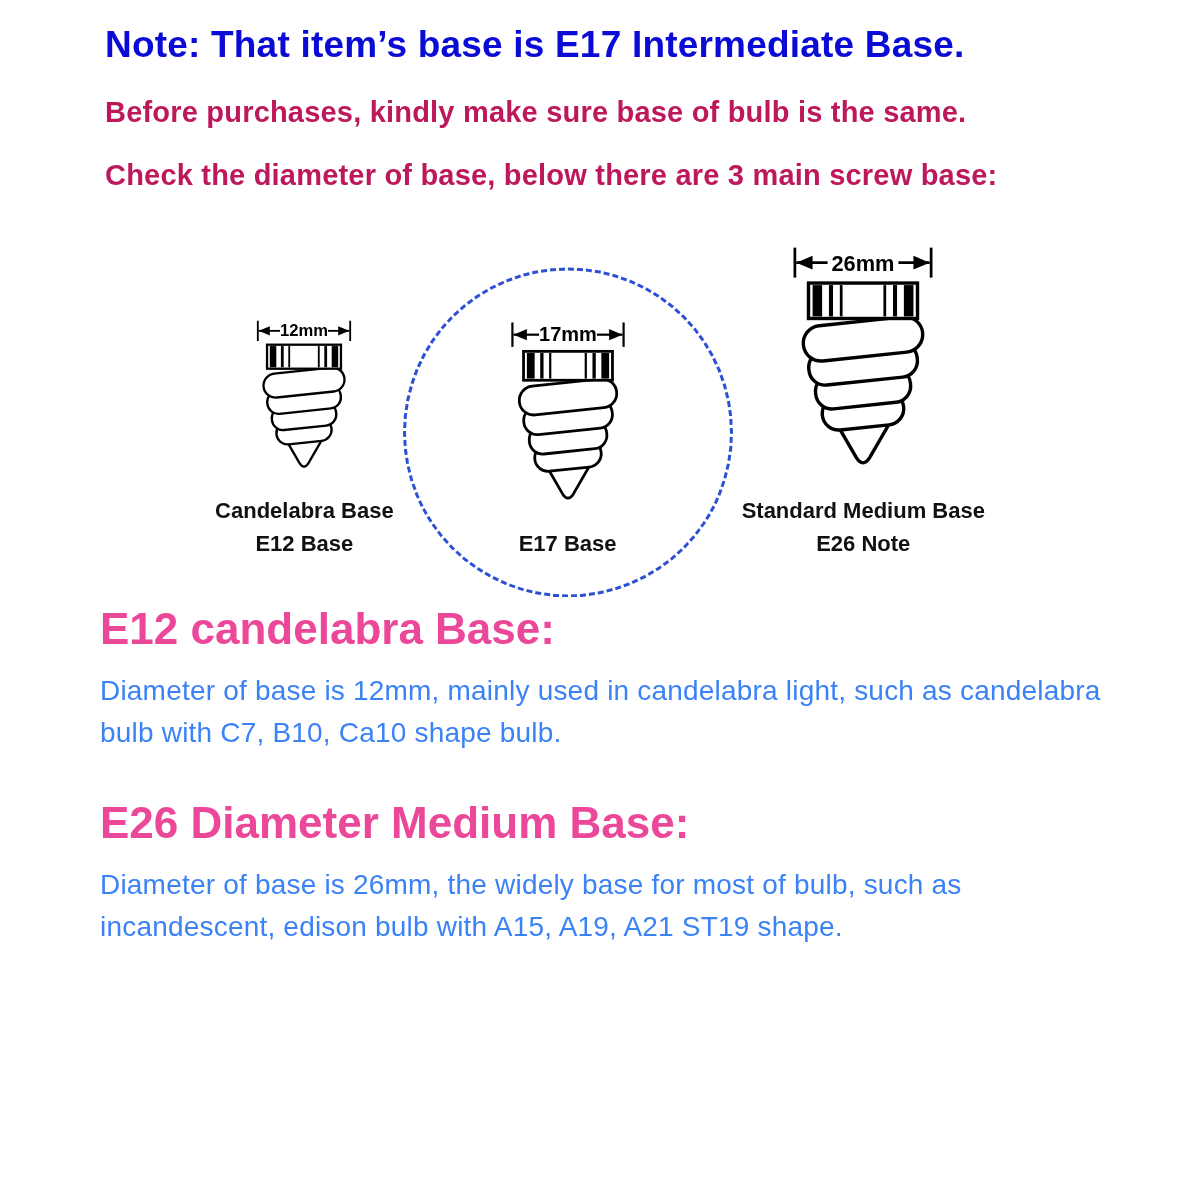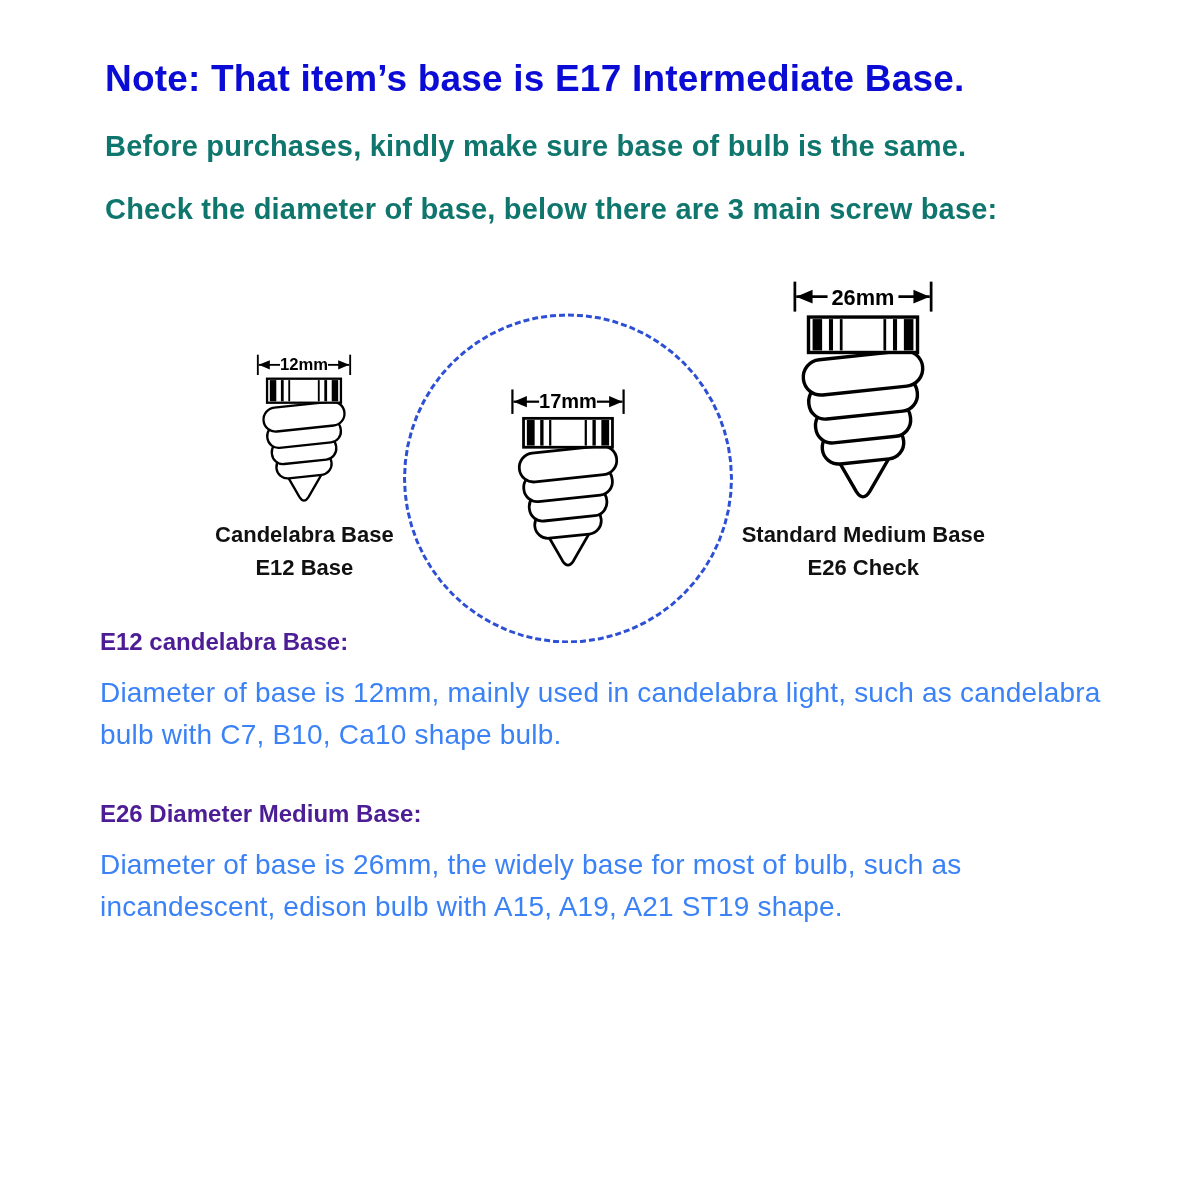--- a/index.html
+++ b/index.html
@@ -7,60 +7,60 @@
     --circle:#2d4fd3;
     --ink:#1c1c1c;
   }
   *{box-sizing:border-box;}
   html,body{margin:0;padding:0;background:#ffffff;}
   body{
     width:1200px;height:1200px;overflow:hidden;
     font-family:"Liberation Sans","DejaVu Sans",sans-serif;
     color:var(--ink);
   }
-  .page{padding-top:58px;}
+  .page{padding-top:24px;}
   .note-heading{
     margin:0 0 0 105px;
     font-size:37px;font-weight:bold;color:var(--accent);
     letter-spacing:.2px;
   }
   .intro-line{
     margin:30px 0 0 105px;
-    font-size:29px;font-weight:bold;color:#0f766e;
+    font-size:29px;font-weight:bold;color:#be185d;
     letter-spacing:.2px;
   }
   
   .figures-row{
     margin-top:50px;
     display:flex;justify-content:center;align-items:flex-end;
     gap:85px;
   }
   .figure-col{
     display:flex;flex-direction:column;align-items:center;
     position:relative;
     justify-content:flex-end;
   }
   .figure-caption{
-    margin-top:10px;text-align:center;
+    margin-top:20px;text-align:center;
     font-size:22px;font-weight:bold;color:#111;
     line-height:1.5;
   }
   .highlight-circle{
     position:absolute;left:50%;top:50%;
     width:330px;height:330px;
     transform:translate(-50%,-52%);
     border:3px dashed var(--circle);
     border-radius:50%;
     pointer-events:none;
   }
   svg text{font-family:"Liberation Sans","DejaVu Sans",sans-serif;}
   
   .section{margin:44px 0 0 100px;}
   .section-heading{
-    margin:0;font-size:24px;font-weight:bold;color:#4c1d95;
+    margin:0;font-size:44px;font-weight:bold;color:#ec4899;
   }
   .section-body{
     margin:16px 0 0 0;max-width:1010px;
     font-size:28px;line-height:1.5;color:#3b82f6;
     letter-spacing:.2px;
   }
 </style>
 </head>
 <body>
 
@@ -130,20 +130,21 @@
         <g fill="#000">
           <rect x="43" y="31.5" width="7" height="23"></rect>
           <rect x="55" y="31.5" width="3" height="23"></rect>
           <rect x="63" y="31.5" width="2" height="23"></rect>
           <rect x="110" y="31.5" width="7" height="23"></rect>
           <rect x="102" y="31.5" width="3" height="23"></rect>
           <rect x="95" y="31.5" width="2" height="23"></rect>
         </g>
       </svg>
       <div class="figure-caption">
+        <div>E17 Base</div>
       </div>
     </div>
 
     <div class="figure-col">
       <svg width="218" height="232" viewBox="0 0 160 170">
         <g stroke="#000" stroke-width="2" fill="none">
           <line x1="30" y1="4" x2="30" y2="26"></line>
           <line x1="130" y1="4" x2="130" y2="26"></line>
           <line x1="31" y1="15" x2="54" y2="15"></line>
           <line x1="106" y1="15" x2="129" y2="15"></line>
@@ -163,21 +164,21 @@
           <rect x="43" y="31.5" width="7" height="23"></rect>
           <rect x="55" y="31.5" width="3" height="23"></rect>
           <rect x="63" y="31.5" width="2" height="23"></rect>
           <rect x="110" y="31.5" width="7" height="23"></rect>
           <rect x="102" y="31.5" width="3" height="23"></rect>
           <rect x="95" y="31.5" width="2" height="23"></rect>
         </g>
       </svg>
       <div class="figure-caption">
         <div>Standard Medium Base</div>
-        <div>E26 Check</div>
+        <div>E26 Note</div>
       </div>
     </div>
 
   </div>
 
   <div class="section">
     <h2 class="section-heading">E12 candelabra Base:</h2>
     <p class="section-body">Diameter of base is 12mm, mainly used in candelabra light, such as candelabra bulb with C7, B10, Ca10 shape bulb.</p>
   </div>
 

